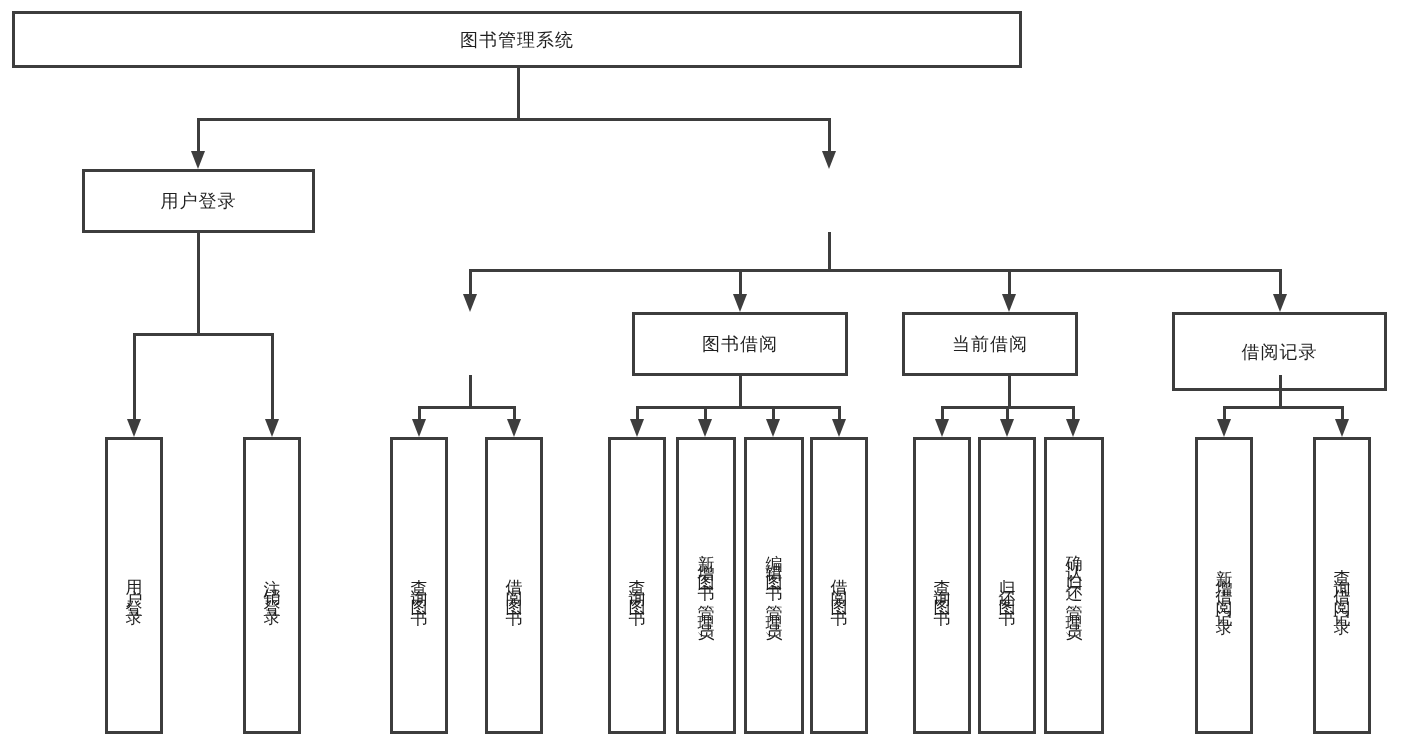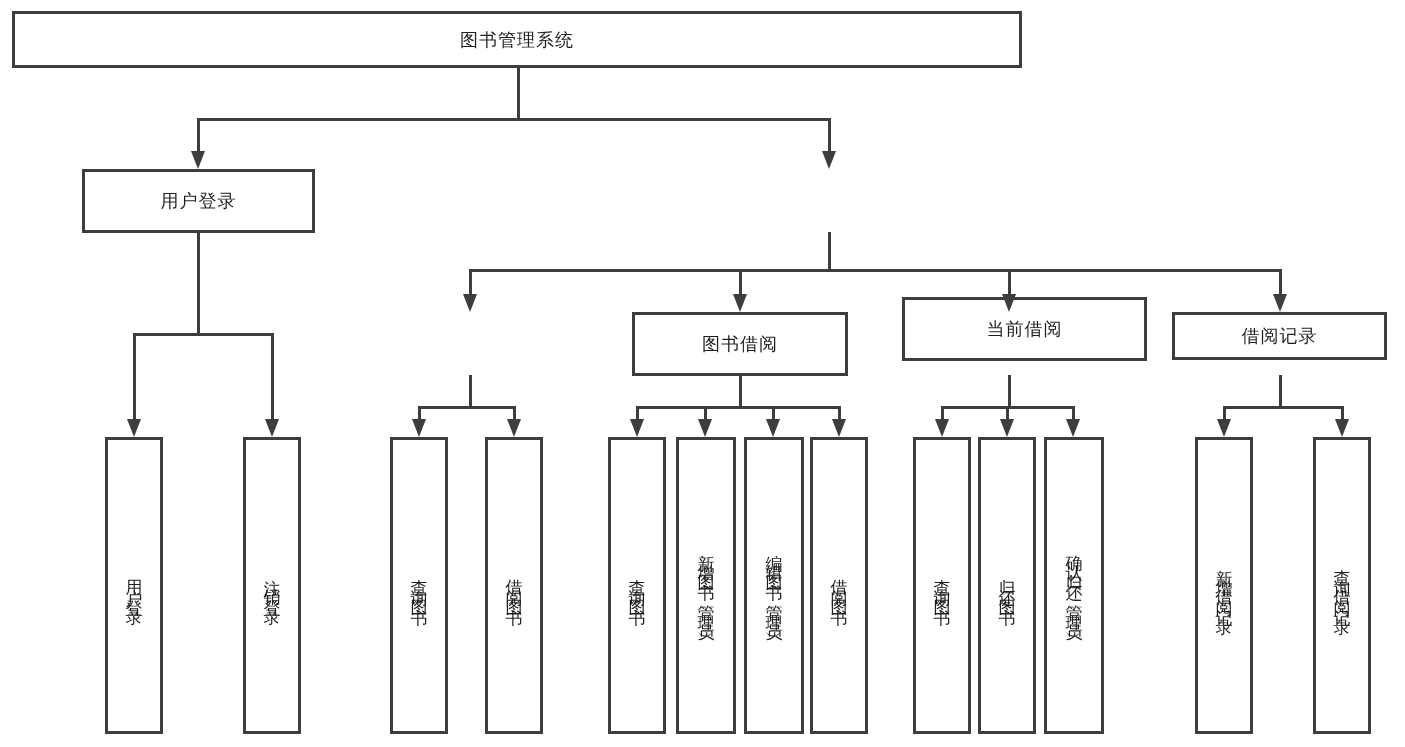--- a/index.html
+++ b/index.html
@@ -33,22 +33,22 @@
 </head>
 <body>
 
 <div class="stage">
 
   <div class="node h" style="left:12px;top:11px;width:1010px;height:57px">图书管理系统</div>
 
   <div class="node h" style="left:82px;top:169px;width:233px;height:64px">用户登录</div>
 
   <div class="node h" style="left:632px;top:312px;width:216px;height:64px">图书借阅</div>
-  <div class="node h" style="left:902px;top:297px;width:245px;height:64px">当前借阅</div>
-  <div class="node h" style="left:1172px;top:312px;width:215px;height:48px">借阅记录</div>
+  <div class="node h" style="left:902px;top:312px;width:176px;height:64px">当前借阅</div>
+  <div class="node h" style="left:1172px;top:312px;width:215px;height:79px">借阅记录</div>
 
   <div class="node v" style="left:105px;top:437px;width:58px;height:297px">
       <span>用户登录</span>
     </div>
   <div class="node v" style="left:243px;top:437px;width:58px;height:297px">
       <span>注销登录</span>
     </div>
 
   <div class="node v" style="left:390px;top:437px;width:58px;height:297px">
       <span>查询图书</span>

